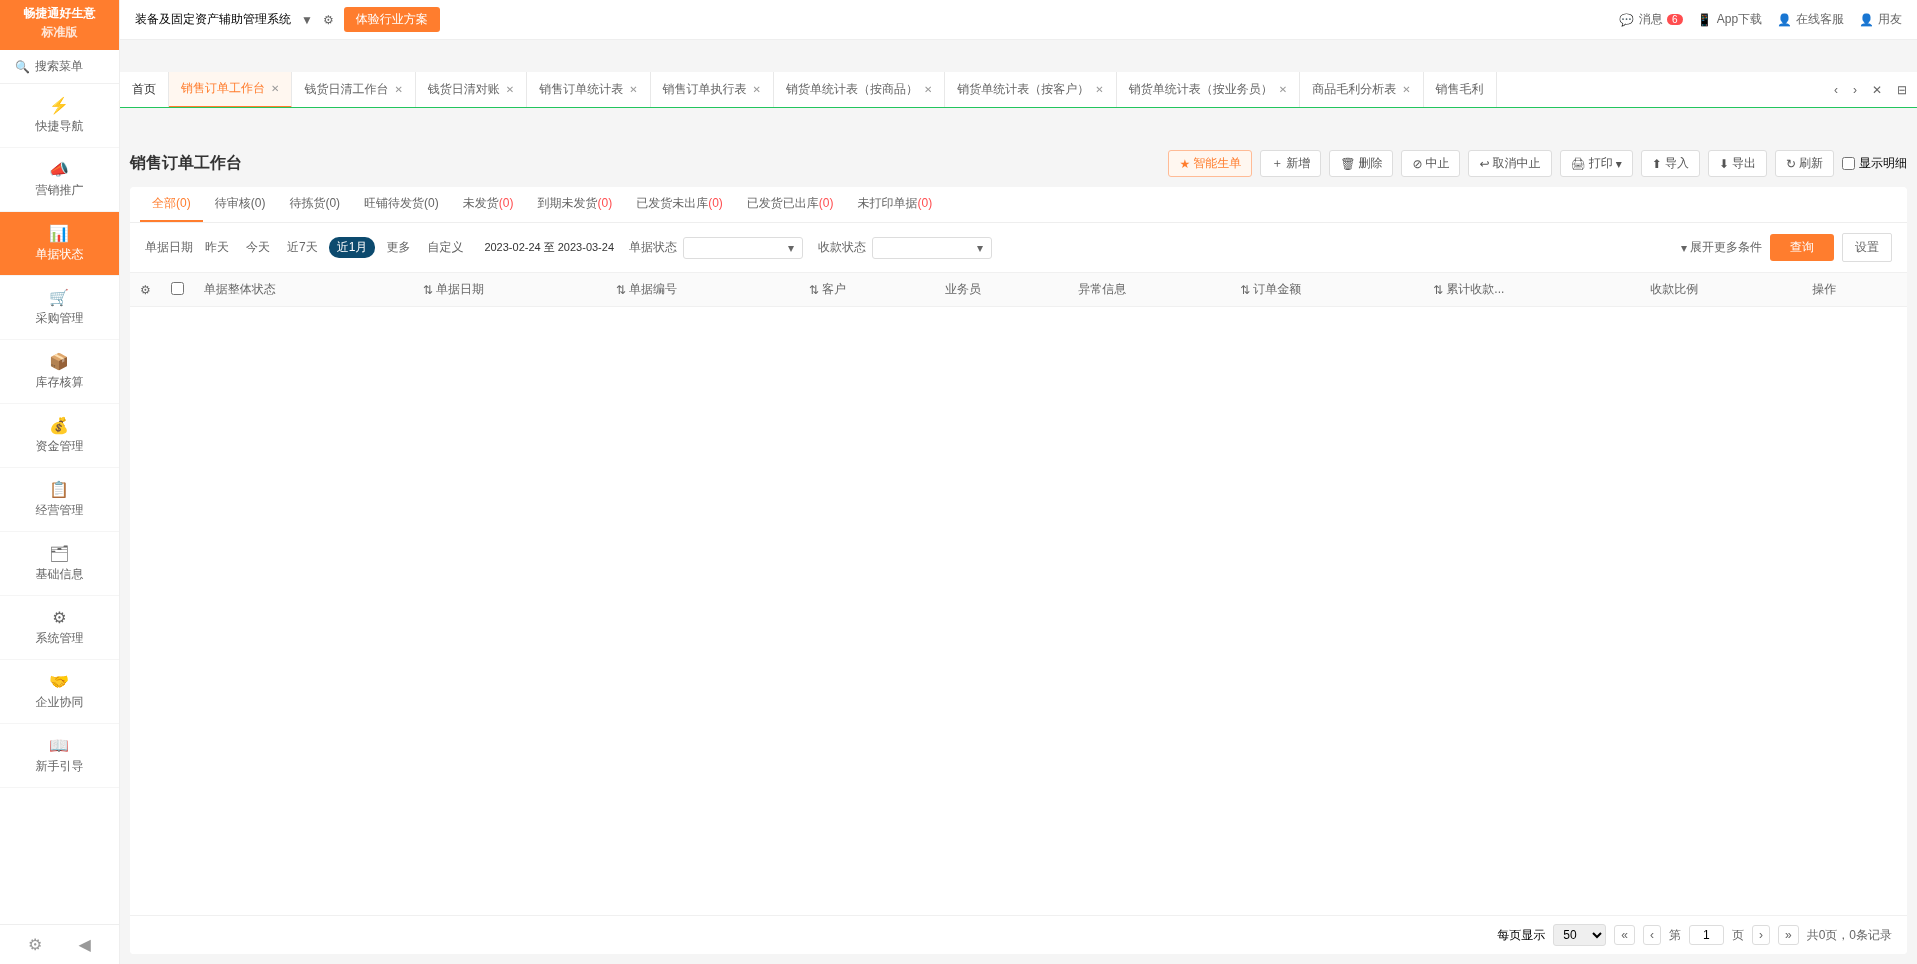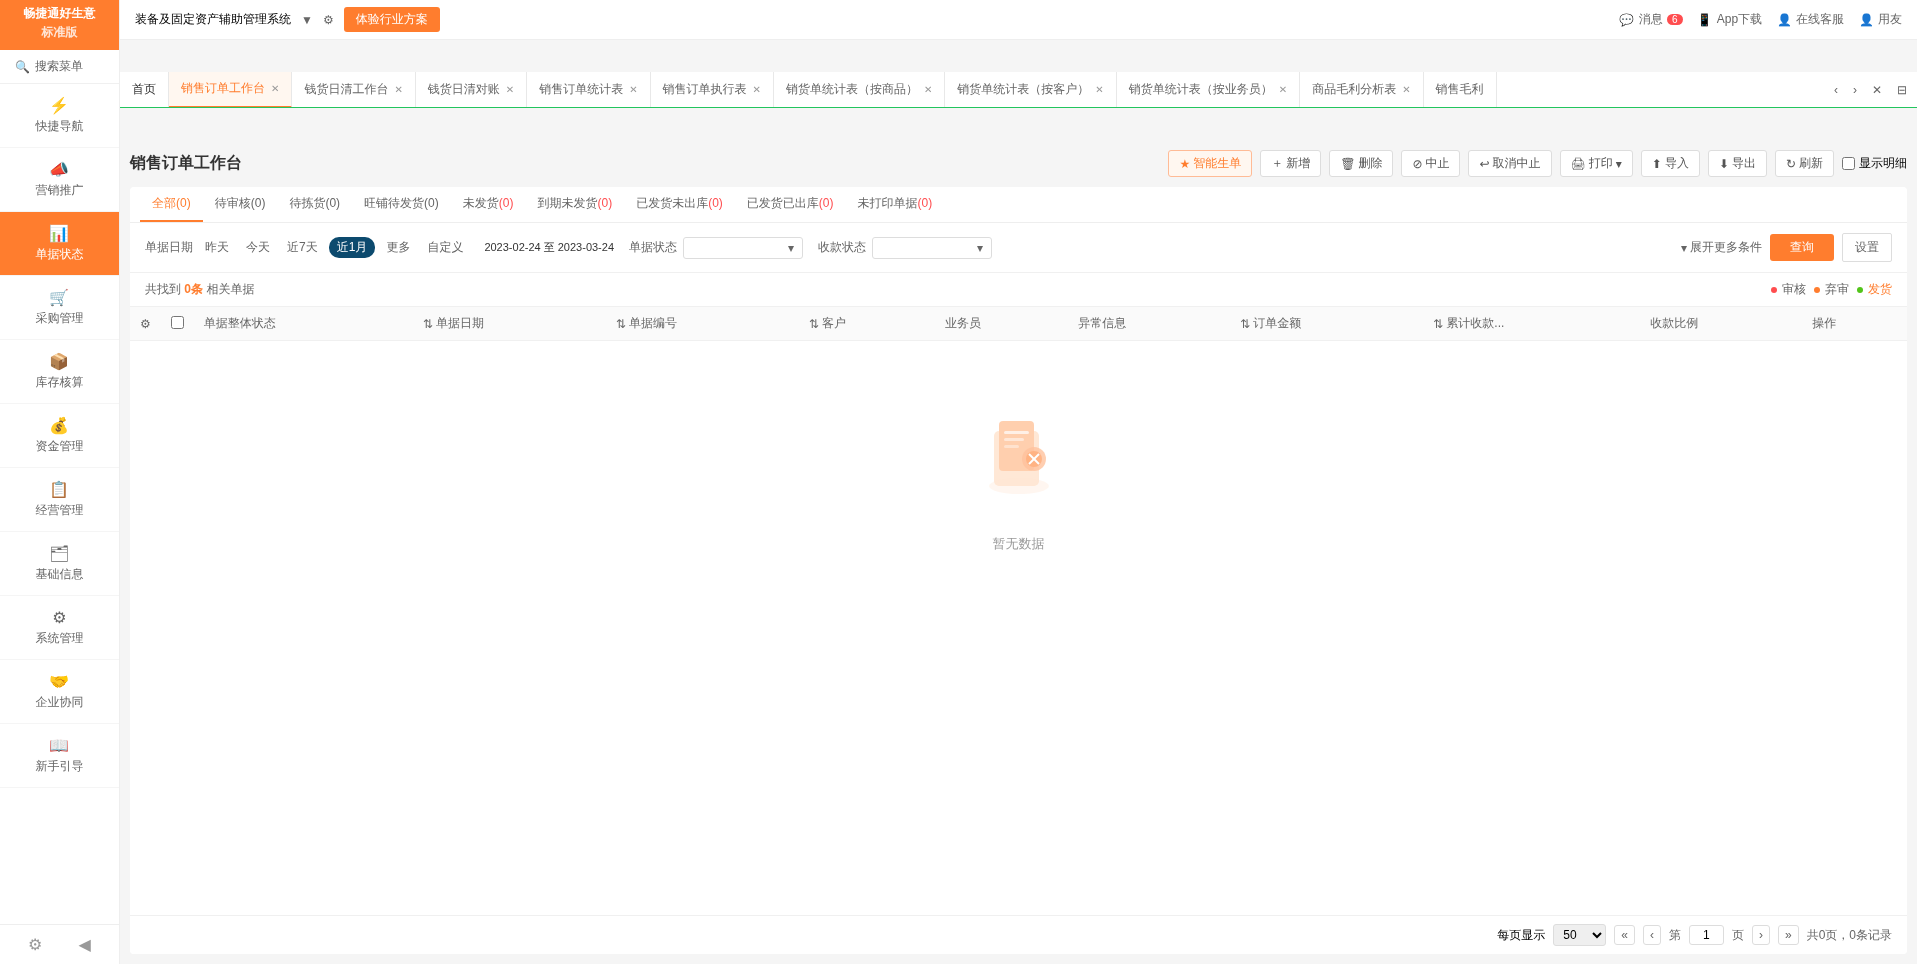--- a/index.html
+++ b/index.html
@@ -365,41 +365,20 @@
             <div class="expand-btn">
               <span>▾</span>
               <span>展开更多条件</span>
             </div>
             <button class="btn-query">查询</button>
             <button class="btn-setting">设置</button>
           </div>
         </div>
       </div>
 
-      <div class="table-toolbar">
-        <span class="result-count">
-          <span>共找到</span>
-          <span class="count">0条</span>
-          <span>相关单据</span>
-        </span>
-        <div class="table-actions">
-          <div class="table-action-btn">
-            <span class="dot dot-red"></span>
-            <span>审核</span>
-          </div>
-          <div class="table-action-btn">
-            <span class="dot dot-orange"></span>
-            <span>弃审</span>
-          </div>
-          <div class="table-action-btn orange">
-            <span class="dot dot-green"></span>
-            <span>发货</span>
-          </div>
-        </div>
-      </div>
 
       <div class="scroll-area">
         <table>
           <thead>
             <tr>
               <th class="settings-col">⚙</th>
               <th class="checkbox-col"><input type="checkbox" style=""></th>
               <th>
                 <span class="th-sortable">
                   <span>单据整体状态</span>
@@ -446,37 +425,20 @@
               </th>
               <th>
                 <span>操作</span>
               </th>
             </tr>
           </thead>
           <tbody>
           </tbody>
         </table>
 
-        <div class="empty-state">
-          <div class="empty-icon">
-            <svg width="100" height="100" viewBox="0 0 100 100" fill="none" xmlns="http://www.w3.org/2000/svg">
-              <ellipse cx="50" cy="85" rx="30" ry="8" fill="#ffe8d6" opacity="0.6"></ellipse>
-              <rect x="25" y="30" width="45" height="55" rx="5" fill="#ffd4b3" opacity="0.9"></rect>
-              <rect x="30" y="20" width="35" height="50" rx="4" fill="#ffb07a"></rect>
-              <rect x="35" y="30" width="25" height="3" rx="1.5" fill="#fff" opacity="0.7"></rect>
-              <rect x="35" y="37" width="20" height="3" rx="1.5" fill="#fff" opacity="0.5"></rect>
-              <rect x="35" y="44" width="15" height="3" rx="1.5" fill="#fff" opacity="0.4"></rect>
-              <circle cx="65" cy="58" r="12" fill="#ff9a5c" opacity="0.8"></circle>
-              <circle cx="65" cy="58" r="8" fill="#ff7d2e" opacity="0.9"></circle>
-              <line x1="60" y1="53" x2="70" y2="63" stroke="white" stroke-width="2"></line>
-              <line x1="70" y1="53" x2="60" y2="63" stroke="white" stroke-width="2"></line>
-            </svg>
-          </div>
-          <span class="empty-text">暂无数据</span>
-        </div>
       </div>
 
       <div class="pagination">
         <span>每页显示</span>
         <select>
           <option>10</option>
           <option>20</option>
           <option selected="">50</option>
           <option>100</option>
         </select>

